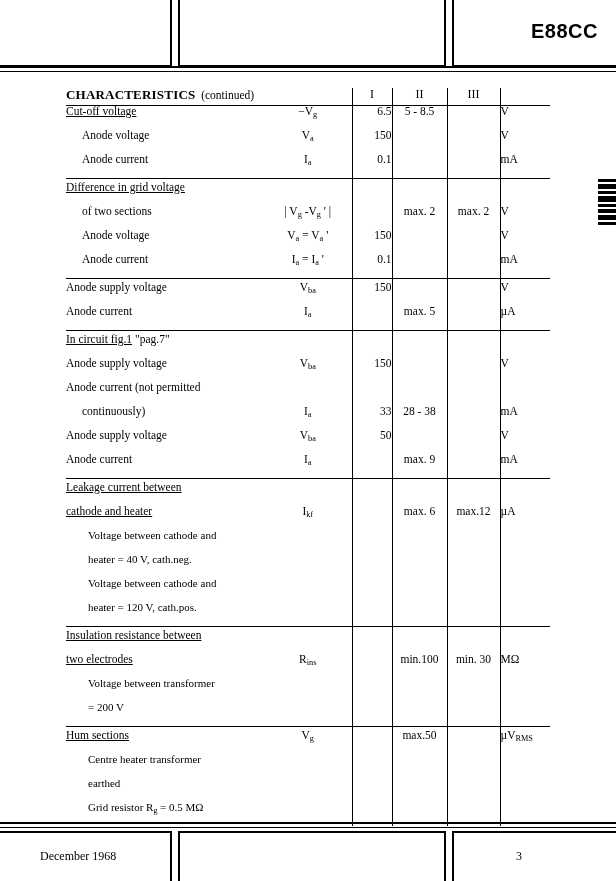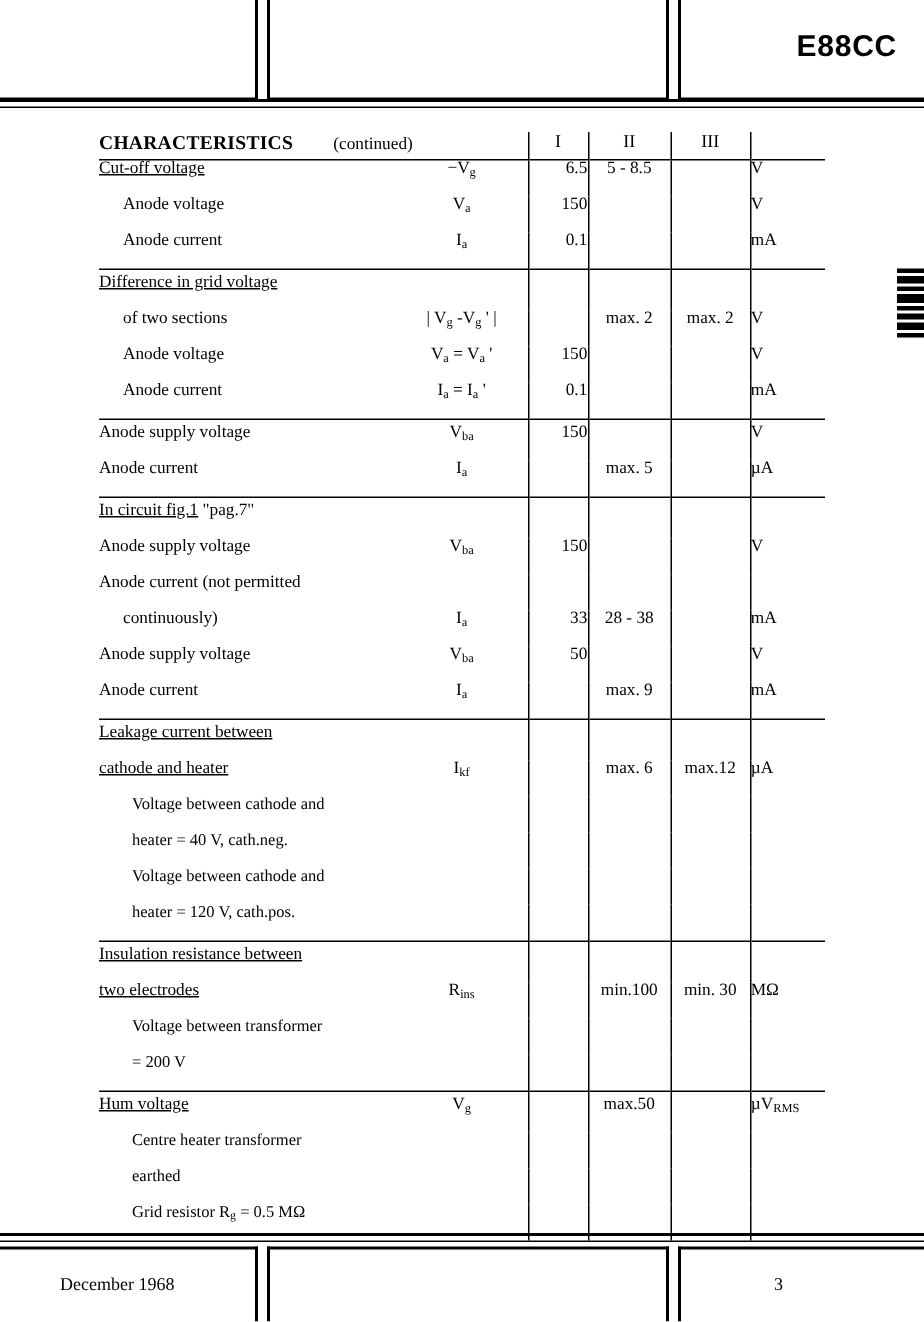--- a/index.html
+++ b/index.html
@@ -128,21 +128,20 @@
 
   .title-main {
     font-family: "Liberation Serif", serif;
     font-weight: bold;
     font-size: 13px;
     letter-spacing: 0.2px;
   }
   .title-cont {
     font-size: 11.5px;
     font-weight: normal;
-    margin-left: 21px;
   }
   .u { text-decoration: underline; }
   .indent { padding-left: 16px; display: inline-block; }
   .indent2 { padding-left: 22px; display: inline-block; }
   .note { font-size: 11px; }
   sub { font-size: 0.72em; vertical-align: -0.25em; }
   .desc-cell { padding-right: 4px; }
 
   
   #page-footer {
@@ -436,21 +435,21 @@
         </tr>
         <tr>
           <td class="desc-cell rowpad"><span class="indent2 note">= 200 V</span></td>
           <td class="cell-sym"></td>
           <td class="cell-i v-i"></td>
           <td class="cell-ii v-ii"></td>
           <td class="cell-iii v-iii"></td>
           <td class="cell-unit v-unit"></td>
         </tr>
         <tr class="sec">
-          <td class="desc-cell rowpad"><span><span class="u">Hum voltage</span></span></td>
+          <td class="desc-cell rowpad"><span><span class="u">Hum sections</span></span></td>
           <td class="cell-sym">V<sub>g</sub></td>
           <td class="cell-i v-i"></td>
           <td class="cell-ii v-ii">max.50</td>
           <td class="cell-iii v-iii"></td>
           <td class="cell-unit v-unit">µV<sub>RMS</sub></td>
         </tr>
         <tr>
           <td class="desc-cell rowpad"><span class="indent2 note">Centre heater transformer</span></td>
           <td class="cell-sym"></td>
           <td class="cell-i v-i"></td>

